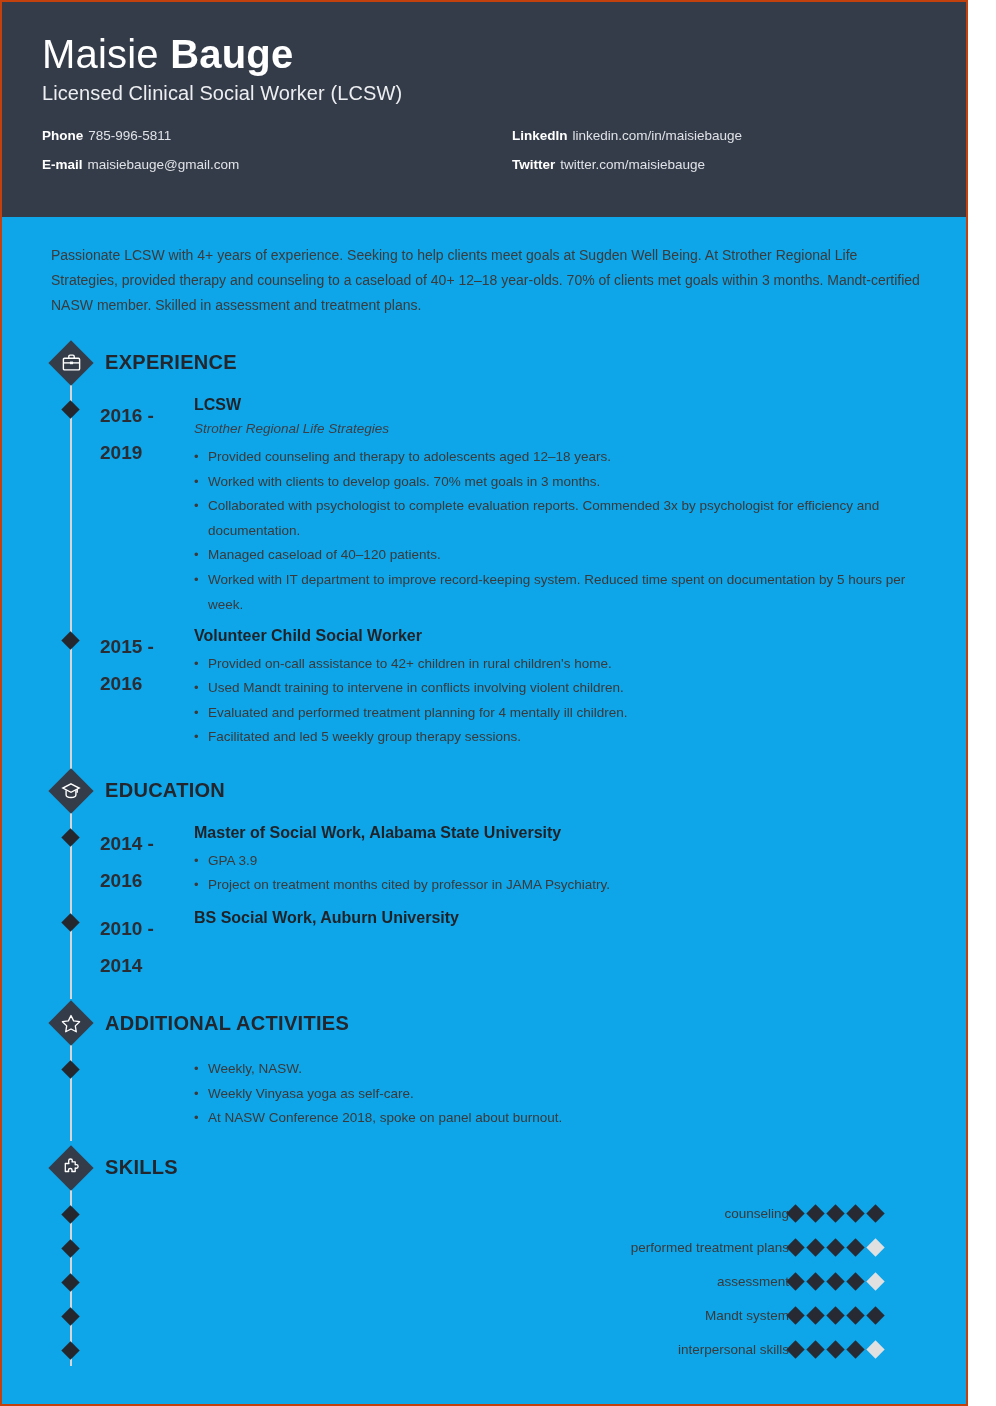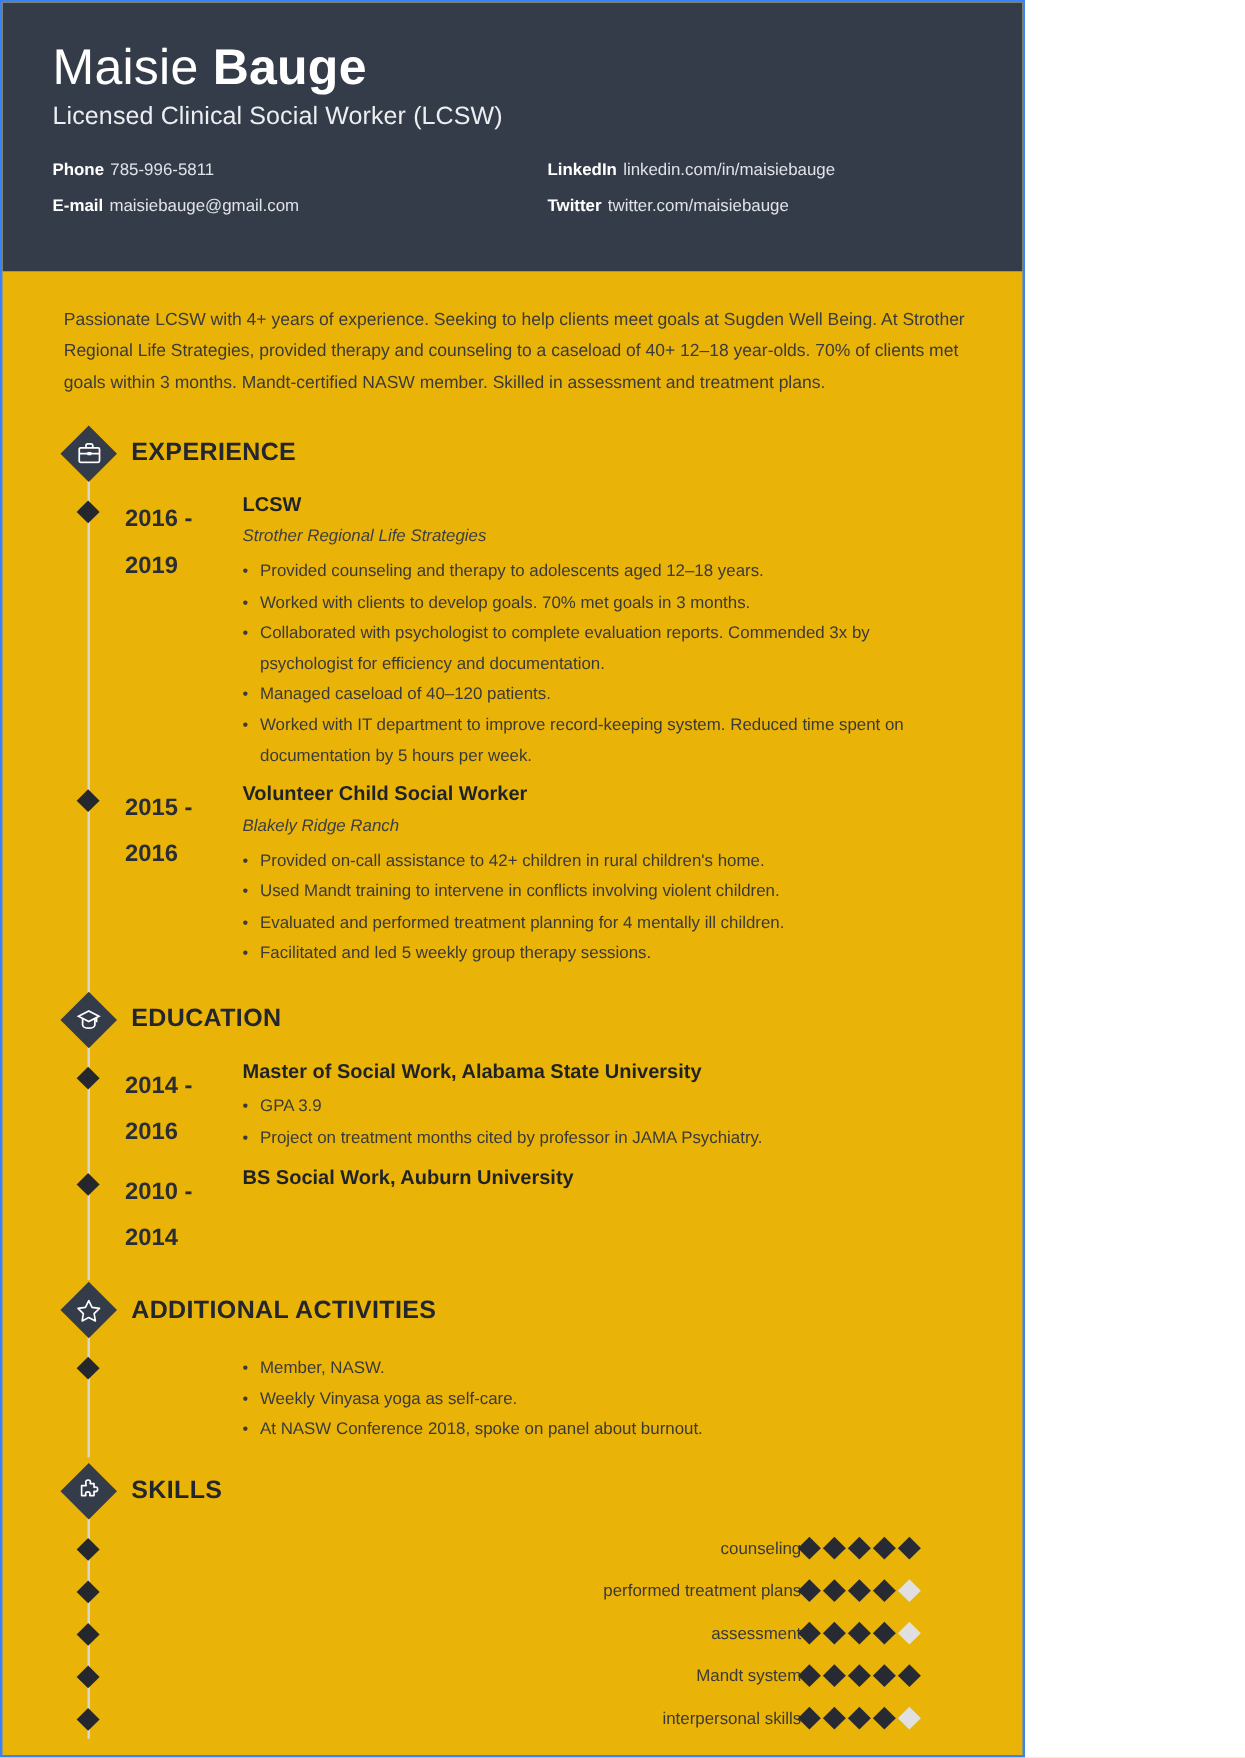--- a/index.html
+++ b/index.html
@@ -6,25 +6,25 @@
     margin: 0;
     padding: 0;
     background: #ffffff;
   }
   body {
     font-family: "Liberation Sans", sans-serif;
     -webkit-font-smoothing: antialiased;
   }
   .page {
     position: relative;
-    width: 820px;
+    width: 968px;
     height: 1406px;
     box-sizing: border-box;
-    background: #eab308;
-    border: 2px solid #3b82f6;
+    background: #0ea5e9;
+    border: 2px solid #c2410c;
     overflow: hidden;
   }
 
   
   .header {
     background: #353c49;
     padding: 30px 40px 26px 40px;
     box-sizing: border-box;
     height: 215px;
   }
@@ -324,21 +324,20 @@
       <div class="entry">
         <div class="entry-marker">
             <div class="mark"></div>
           </div>
         <div class="entry-dates">
           <div>2015 -</div>
           <div>2016</div>
         </div>
         <div class="entry-main">
           <div class="entry-role">Volunteer Child Social Worker</div>
-          <div class="entry-org">Blakely Ridge Ranch</div>
           <ul class="bullets">
             <li>Provided on-call assistance to 42+ children in rural children's home.</li>
             <li>Used Mandt training to intervene in conflicts involving violent children.</li>
             <li>Evaluated and performed treatment planning for 4 mentally ill children.</li>
             <li>Facilitated and led 5 weekly group therapy sessions.</li>
           </ul>
         </div>
       </div>
     </div>
 
@@ -399,21 +398,21 @@
         <div class="section-title">ADDITIONAL ACTIVITIES</div>
       </div>
 
       <div class="entry no-dates">
         <div class="entry-marker">
             <div class="mark"></div>
           </div>
         <div class="entry-dates"></div>
         <div class="entry-main" style="padding-top:5px;">
           <ul class="bullets">
-            <li>Member, NASW.</li>
+            <li>Weekly, NASW.</li>
             <li>Weekly Vinyasa yoga as self-care.</li>
             <li>At NASW Conference 2018, spoke on panel about burnout.</li>
           </ul>
         </div>
       </div>
     </div>
 
     <div class="section section-skills" style="margin-top:14px;">
       <div class="timeline"></div>
       <div class="section-head">

